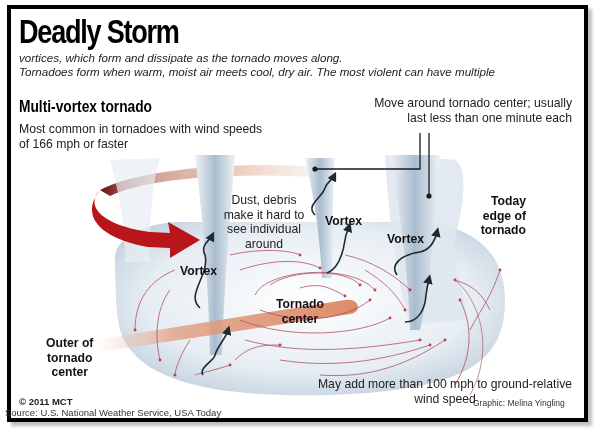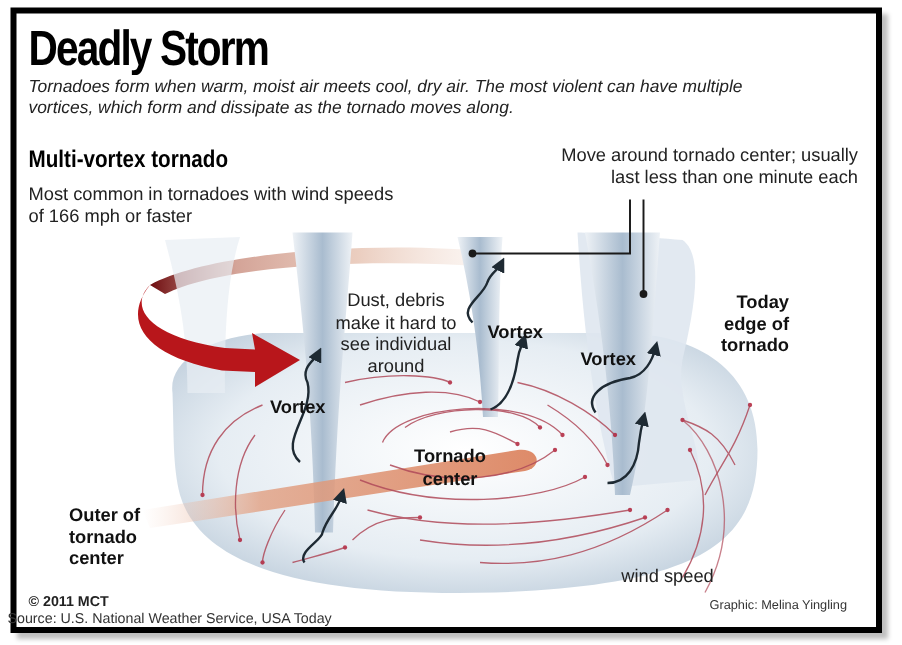--- a/index.html
+++ b/index.html
@@ -3,21 +3,21 @@
 <meta charset="utf-8">
 <style>
   html, body { margin:0; padding:0; background:#ffffff; }
   body { width:601px; height:430px; position:relative; overflow:hidden; font-family:"Liberation Sans", sans-serif; color:#1a1a1a; }
   .frame { position:absolute; left:7px; top:5px; width:573px; height:409px; border:4px solid #000; box-shadow:4px 4px 3px rgba(0,0,0,0.25); background:#fff; }
   .title { position:absolute; left:19px; top:13px; font-family:"Liberation Sans", sans-serif; font-weight:bold; font-size:33px; letter-spacing:-1.5px; transform:scaleX(0.82); transform-origin:left top; color:#000; line-height:38px; }
   .intro { position:absolute; left:19px; top:51px; width:560px; font-style:italic; font-size:11.6px; line-height:14px; color:#222; }
   .subhead { position:absolute; left:19px; top:98px; font-weight:bold; font-size:16px; transform:scaleX(0.86); transform-origin:left top; color:#000; }
   .subtext { position:absolute; left:19px; top:122px; font-size:12.2px; line-height:14.5px; color:#222; }
   .label { position:absolute; font-size:12.2px; line-height:14.5px; color:#222; }
-  .bold { font-weight:bold; color:#111; }
+  .bold { font-weight:bold; color:#111;text-align:center; }
   .center { text-align:center; }
   .right { text-align:right; }
   svg.art { position:absolute; left:0; top:0; }
   .copyright { position:absolute; left:19px; top:396px; font-weight:bold; font-size:9.5px; color:#222;text-align:center; }
   .source { position:absolute; left:5px; top:407px; font-size:9.5px; color:#333; }
   .credit { position:absolute; left:473px; top:398px; font-size:8.5px; color:#333; }
 </style>
 </head>
 <body>
 
@@ -105,22 +105,22 @@
     <polyline points="420,133 420,169 315,169"></polyline>
     <line x1="429" y1="133" x2="429" y2="196"></line>
   </g>
   <circle cx="315" cy="169" r="2.6" fill="#1a1a1a"></circle>
   <circle cx="429" cy="196" r="2.6" fill="#1a1a1a"></circle>
   <path d="M470,395 C495,350 480,300 455,280" stroke="#b04a5a" stroke-width="0.9" fill="none" opacity="0.7"></path>
 </svg>
 
 <div class="title">Deadly Storm</div>
 <div class="intro">
+  <div>vortices, which form and dissipate as the tornado moves along.</div>
   <div>Tornadoes form when warm, moist air meets cool, dry air. The most violent can have multiple</div>
-  <div>vortices, which form and dissipate as the tornado moves along.</div>
 </div>
 
 <div class="subhead">Multi-vortex tornado</div>
 <div class="subtext">
   <div>Most common in tornadoes with wind speeds</div>
   <div>of 166 mph or faster</div>
 </div>
 
 <div class="label right" style="left:330px; top:96px; width:242px;">
   <div>Move around tornado center; usually</div>
@@ -149,18 +149,19 @@
   <div>center</div>
 </div>
 
 <div class="label bold" style="left:46px; top:336px;">
   <div>Outer of</div>
   <div>tornado</div>
   <div>center</div>
 </div>
 
 <div class="label center" style="left:316px; top:377px; width:258px;">
+  <div>May add more than 100 mph to ground-relative</div>
   <div>wind speed</div>
 </div>
 
 <div class="copyright">© 2011 MCT</div>
 <div class="source">Source: U.S. National Weather Service, USA Today</div>
 <div class="credit">Graphic: Melina Yingling</div>
 
 </body></html>

